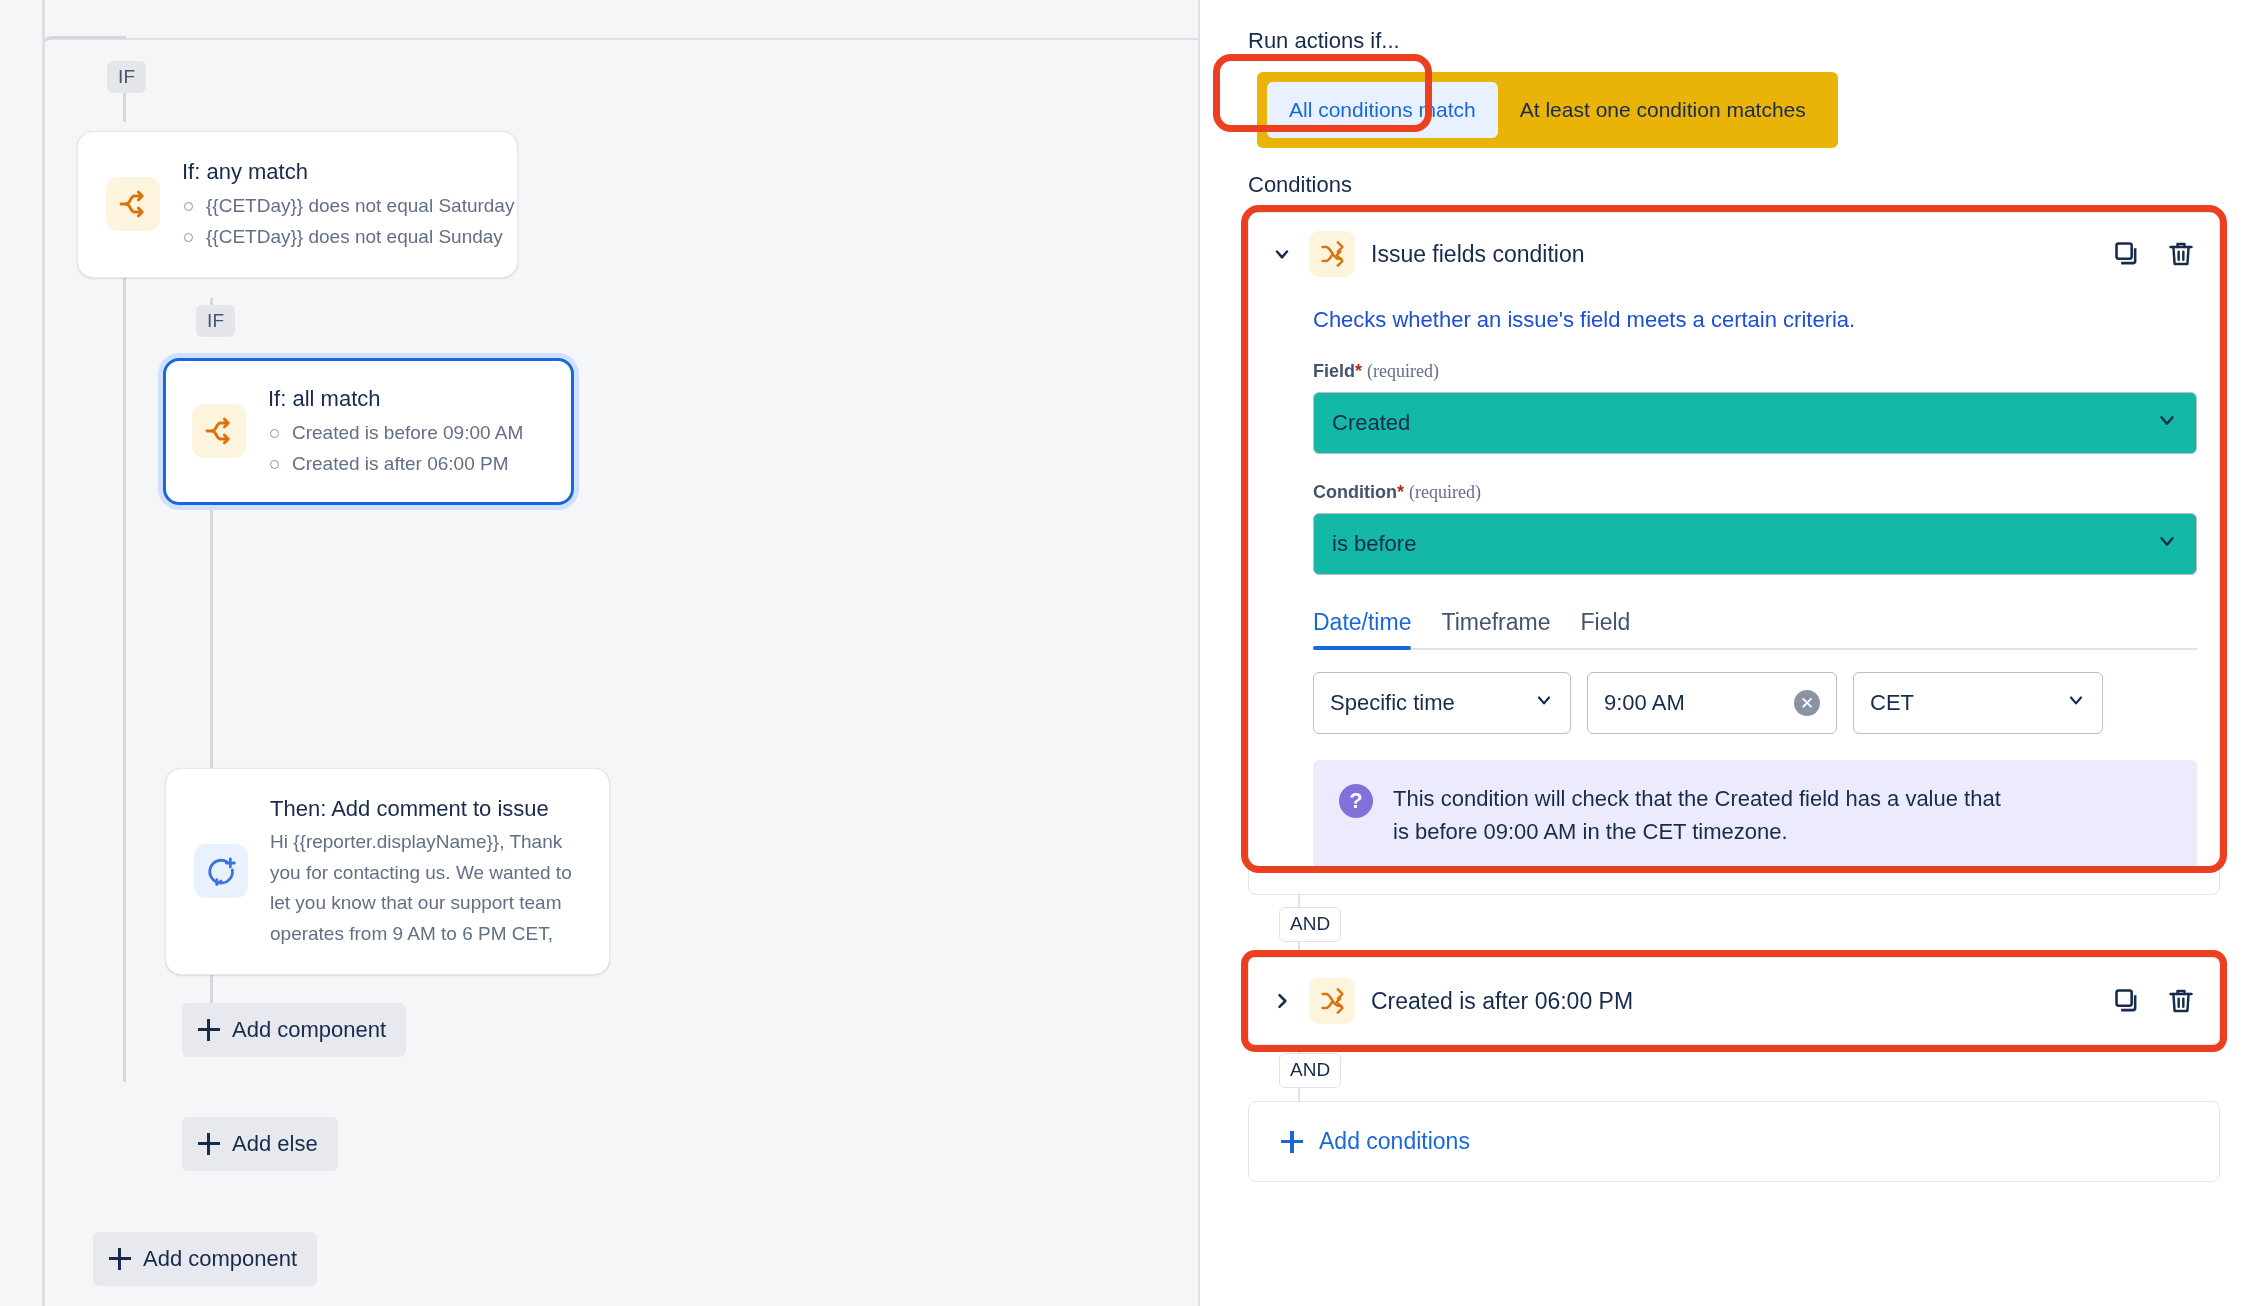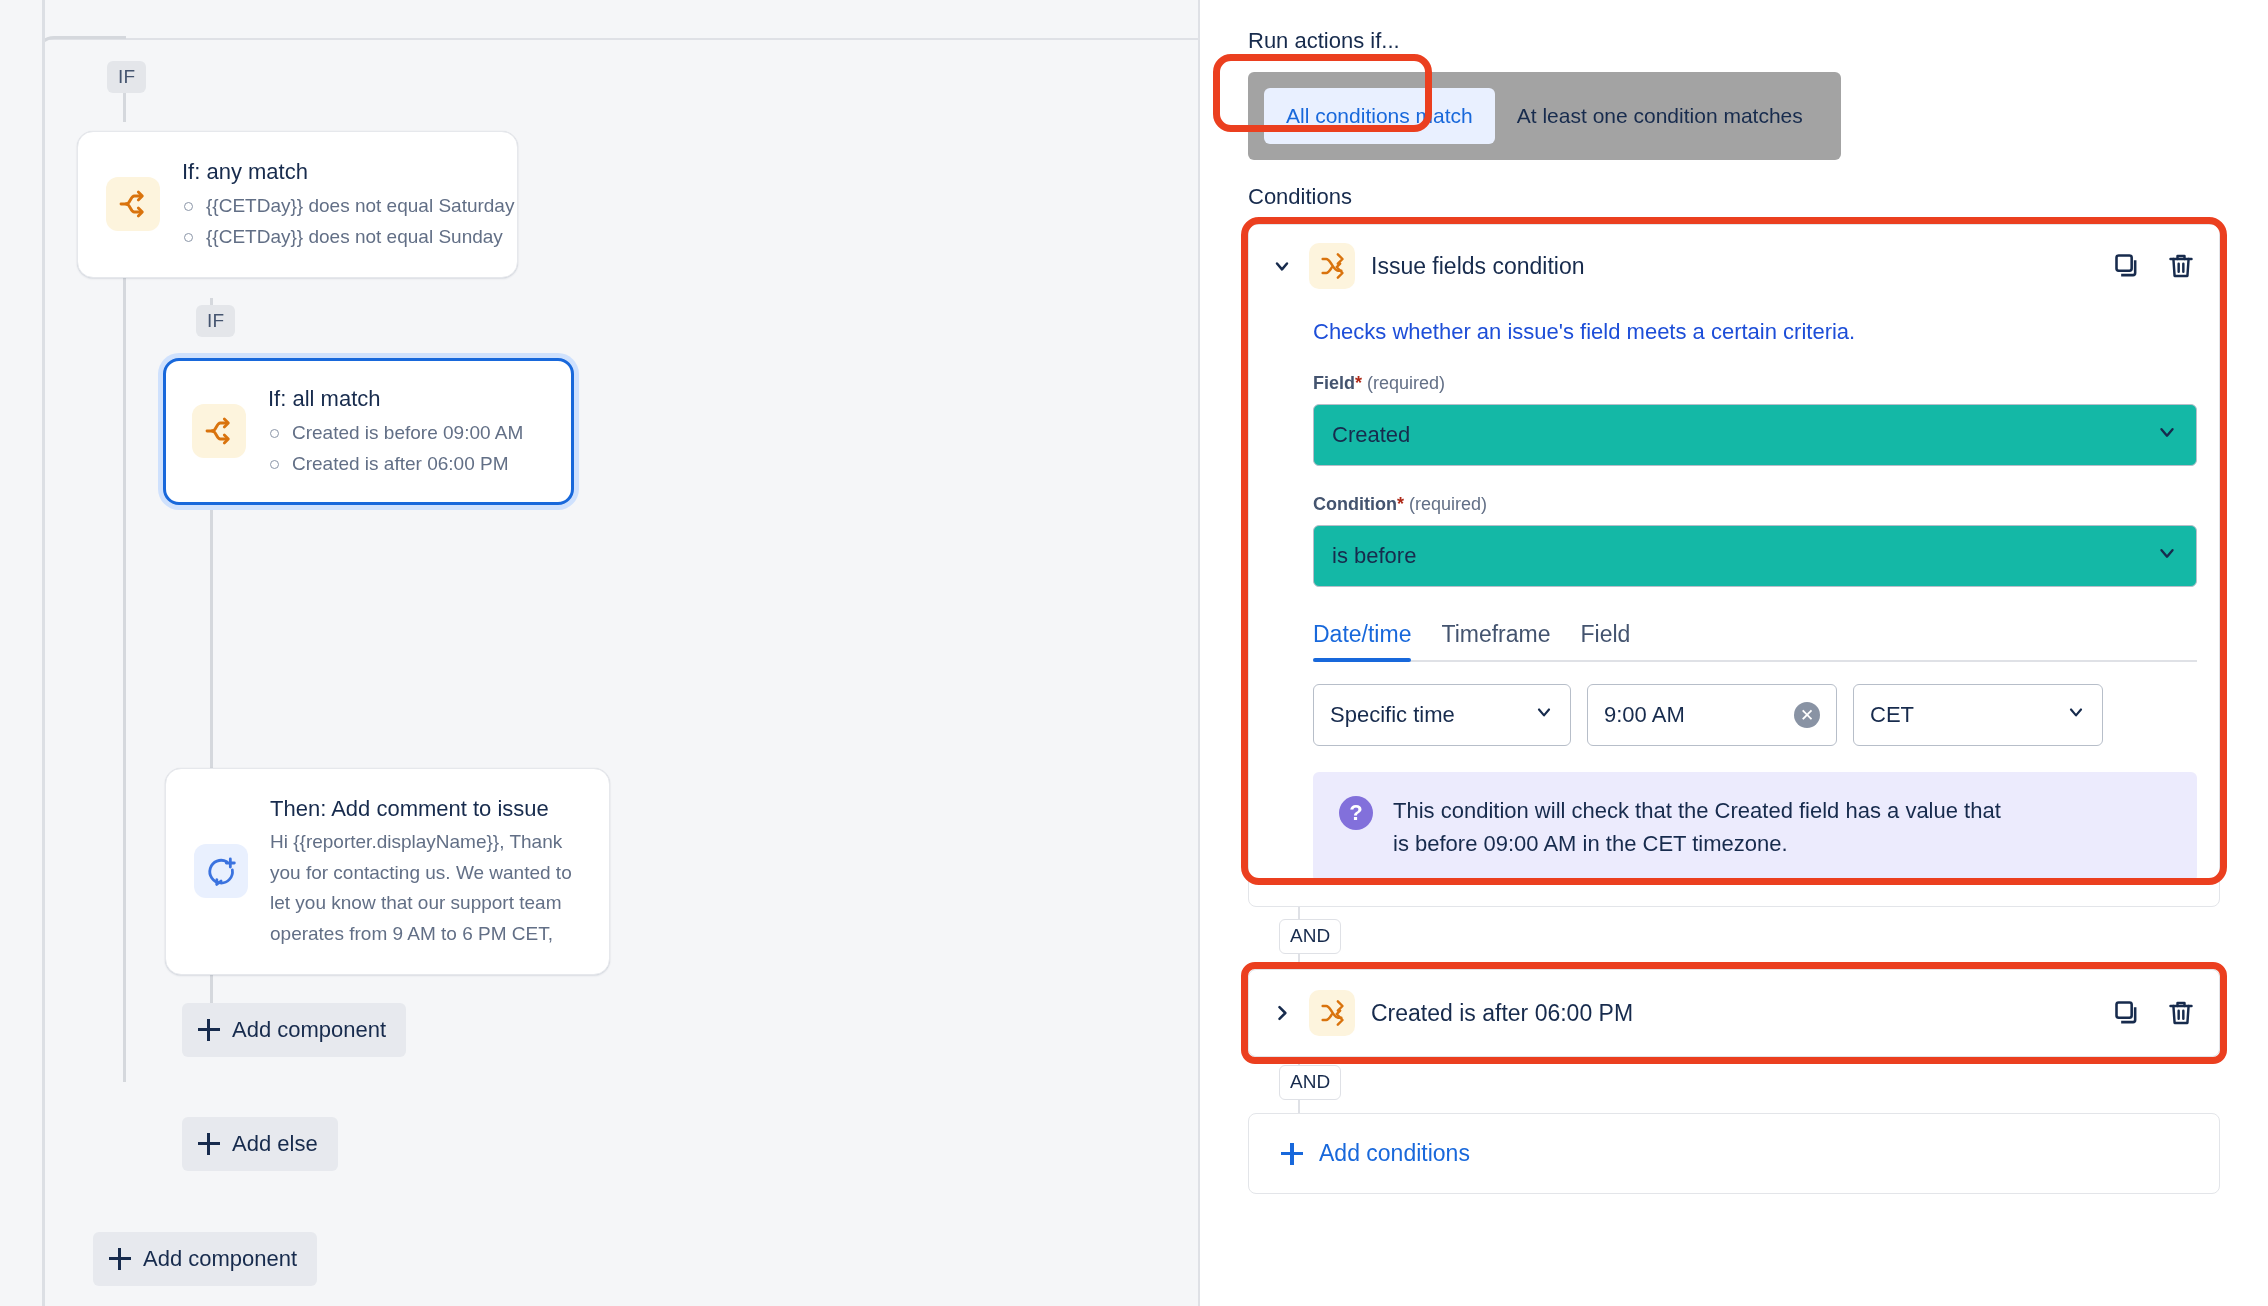--- a/index.html
+++ b/index.html
@@ -157,24 +157,25 @@
     margin-bottom: 18px;
   }
   .panel-section-label {
     font-size: 22px;
     color: #172b4d;
     margin: 24px 0 14px 0;
   }
 
   .segmented {
     display: inline-flex;
-    background: #a3a3a3;
-    border-radius: 6px;
-    padding: 16px;
-    position: relative;
+    background: #eab308;
+    border-radius: 6px;
+    padding: 10px;
+    position: relative;
+    margin-left: 9px;
   }
   .seg-item {
     font-size: 21px;
     font-family: inherit;
     border: none;
     background: transparent;
     color: #172b4d;
     padding: 16px 22px;
     border-radius: 6px;
     cursor: pointer;
@@ -238,21 +239,21 @@
     margin: 30px 0 0 42px;
   }
   .form-block { margin: 28px 0 0 42px; }
   .field-label {
     font-size: 18px;
     color: #44546f;
     font-weight: bold;
     margin-bottom: 10px;
   }
   .field-label .req { color: #ae2a19; font-weight: bold; }
-  .field-label .soft { color: #626f86; font-weight: normal; }
+  .field-label .soft { color: #626f86; font-weight: normal; font-family: Liberation Serif, serif; }
 
   .select {
     position: relative;
     width: 100%;
     height: 62px;
     border: 1px solid #b7bec9;
     border-radius: 6px;
     background: #14b8a6;
     display: flex;
     align-items: center;

